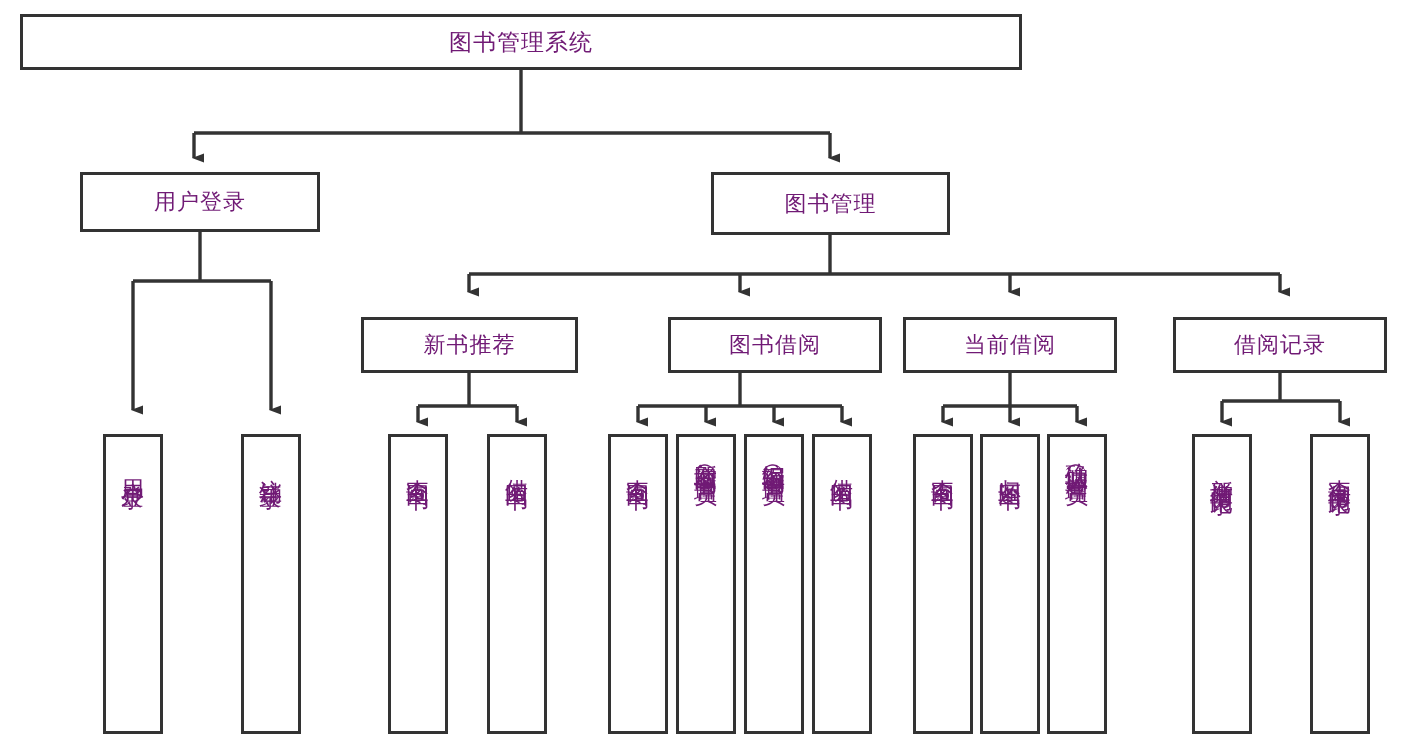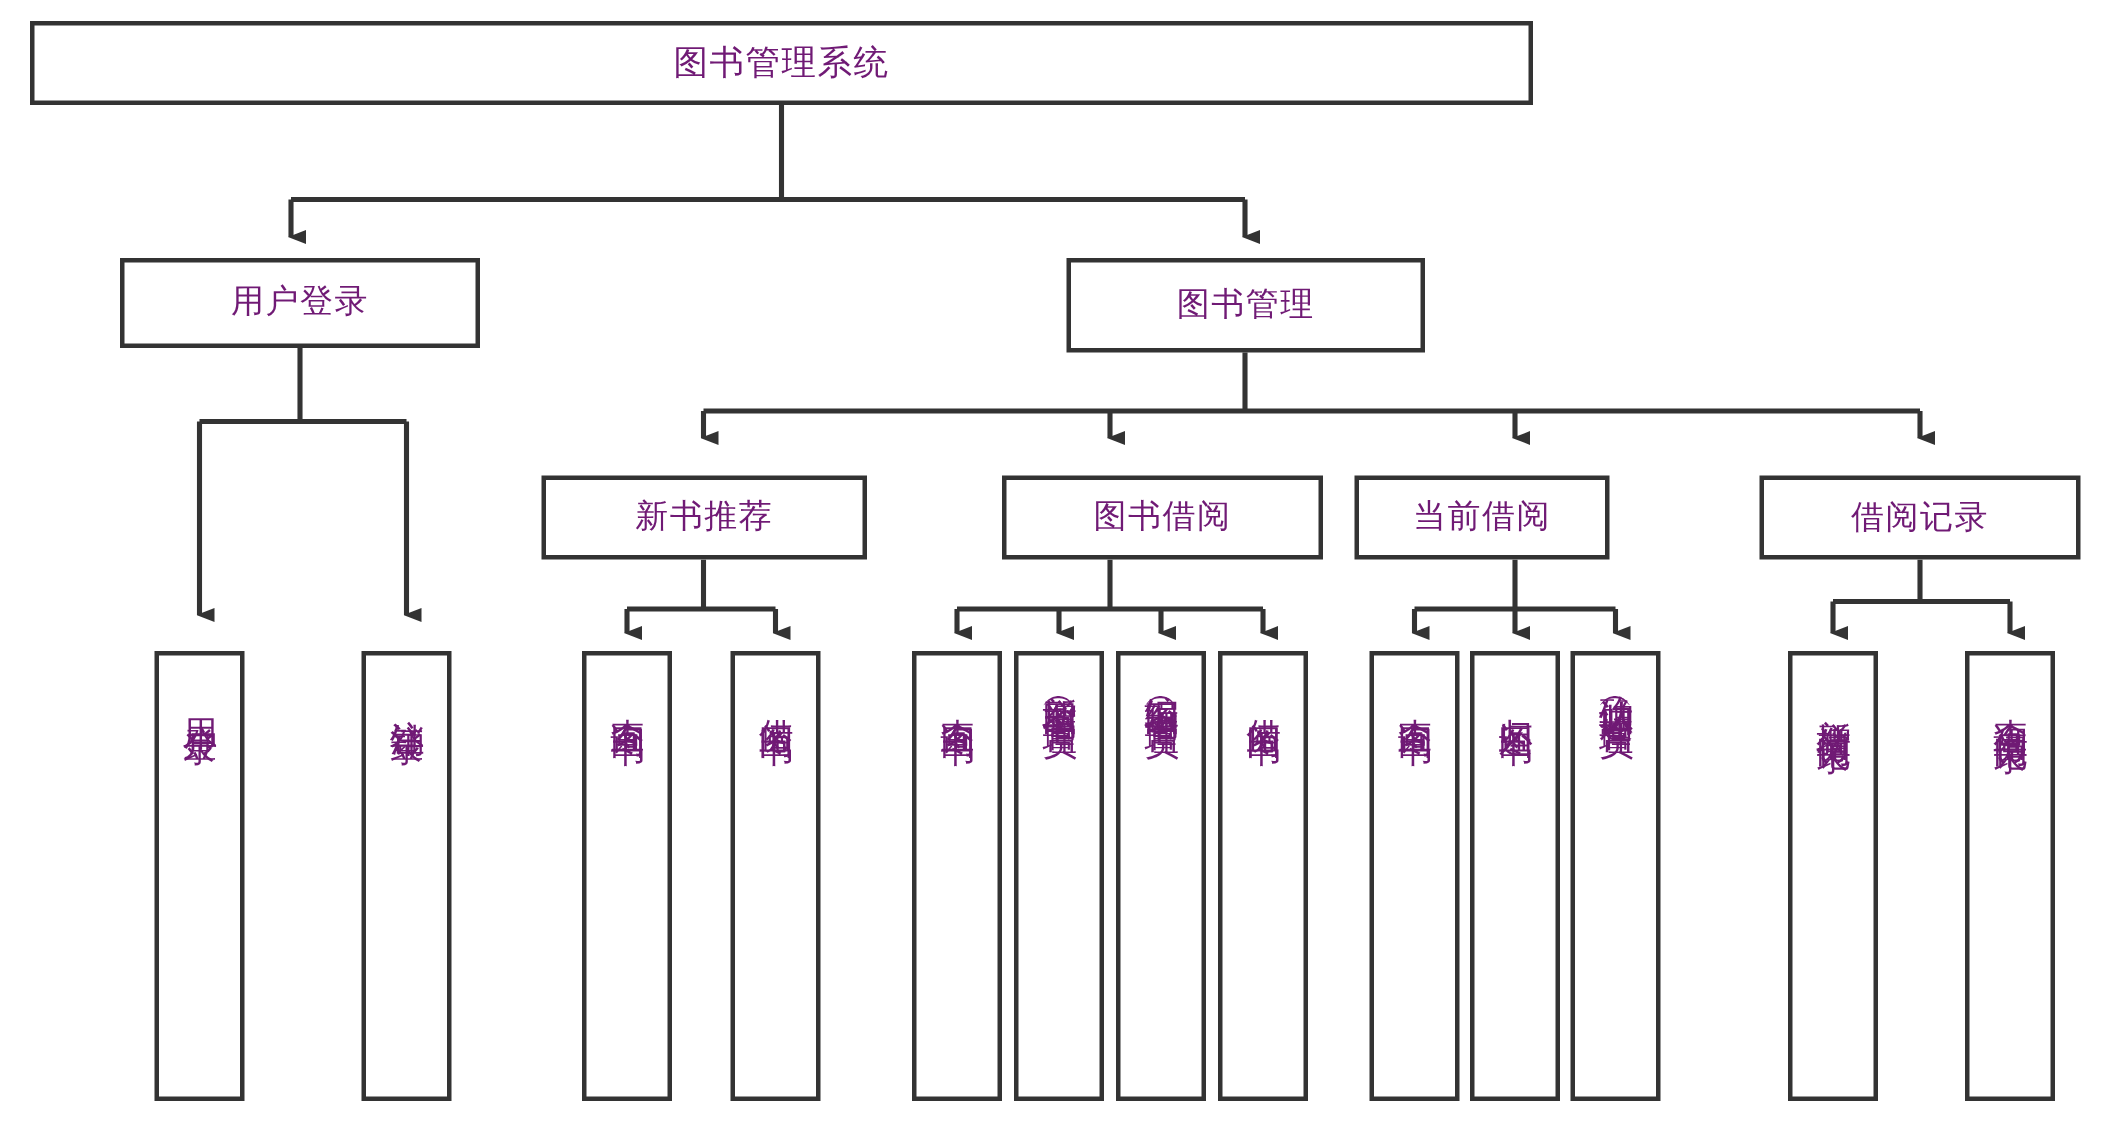--- a/index.html
+++ b/index.html
@@ -124,21 +124,21 @@
   </div>
 
   <div class="node" style="left:361px;top:317px;width:217px;height:56px;">
     <span class="lbl">新书推荐</span>
   </div>
 
   <div class="node" style="left:668px;top:317px;width:214px;height:56px;text-align:center;">
     <span class="lbl">图书借阅</span>
   </div>
 
-  <div class="node" style="left:903px;top:317px;width:170px;height:56px;">
+  <div class="node" style="left:903px;top:317px;width:214px;height:56px;">
     <span class="lbl">当前借阅</span>
   </div>
 
   <div class="node" style="left:1173px;top:317px;width:214px;height:56px;font-family:Liberation Serif, serif;">
     <span class="lbl">借阅记录</span>
   </div>
 
   <div class="node leaf" style="left:103px;top:434px;width:60px;height:300px;">
     <span class="lbl">用户登录</span>
   </div>

